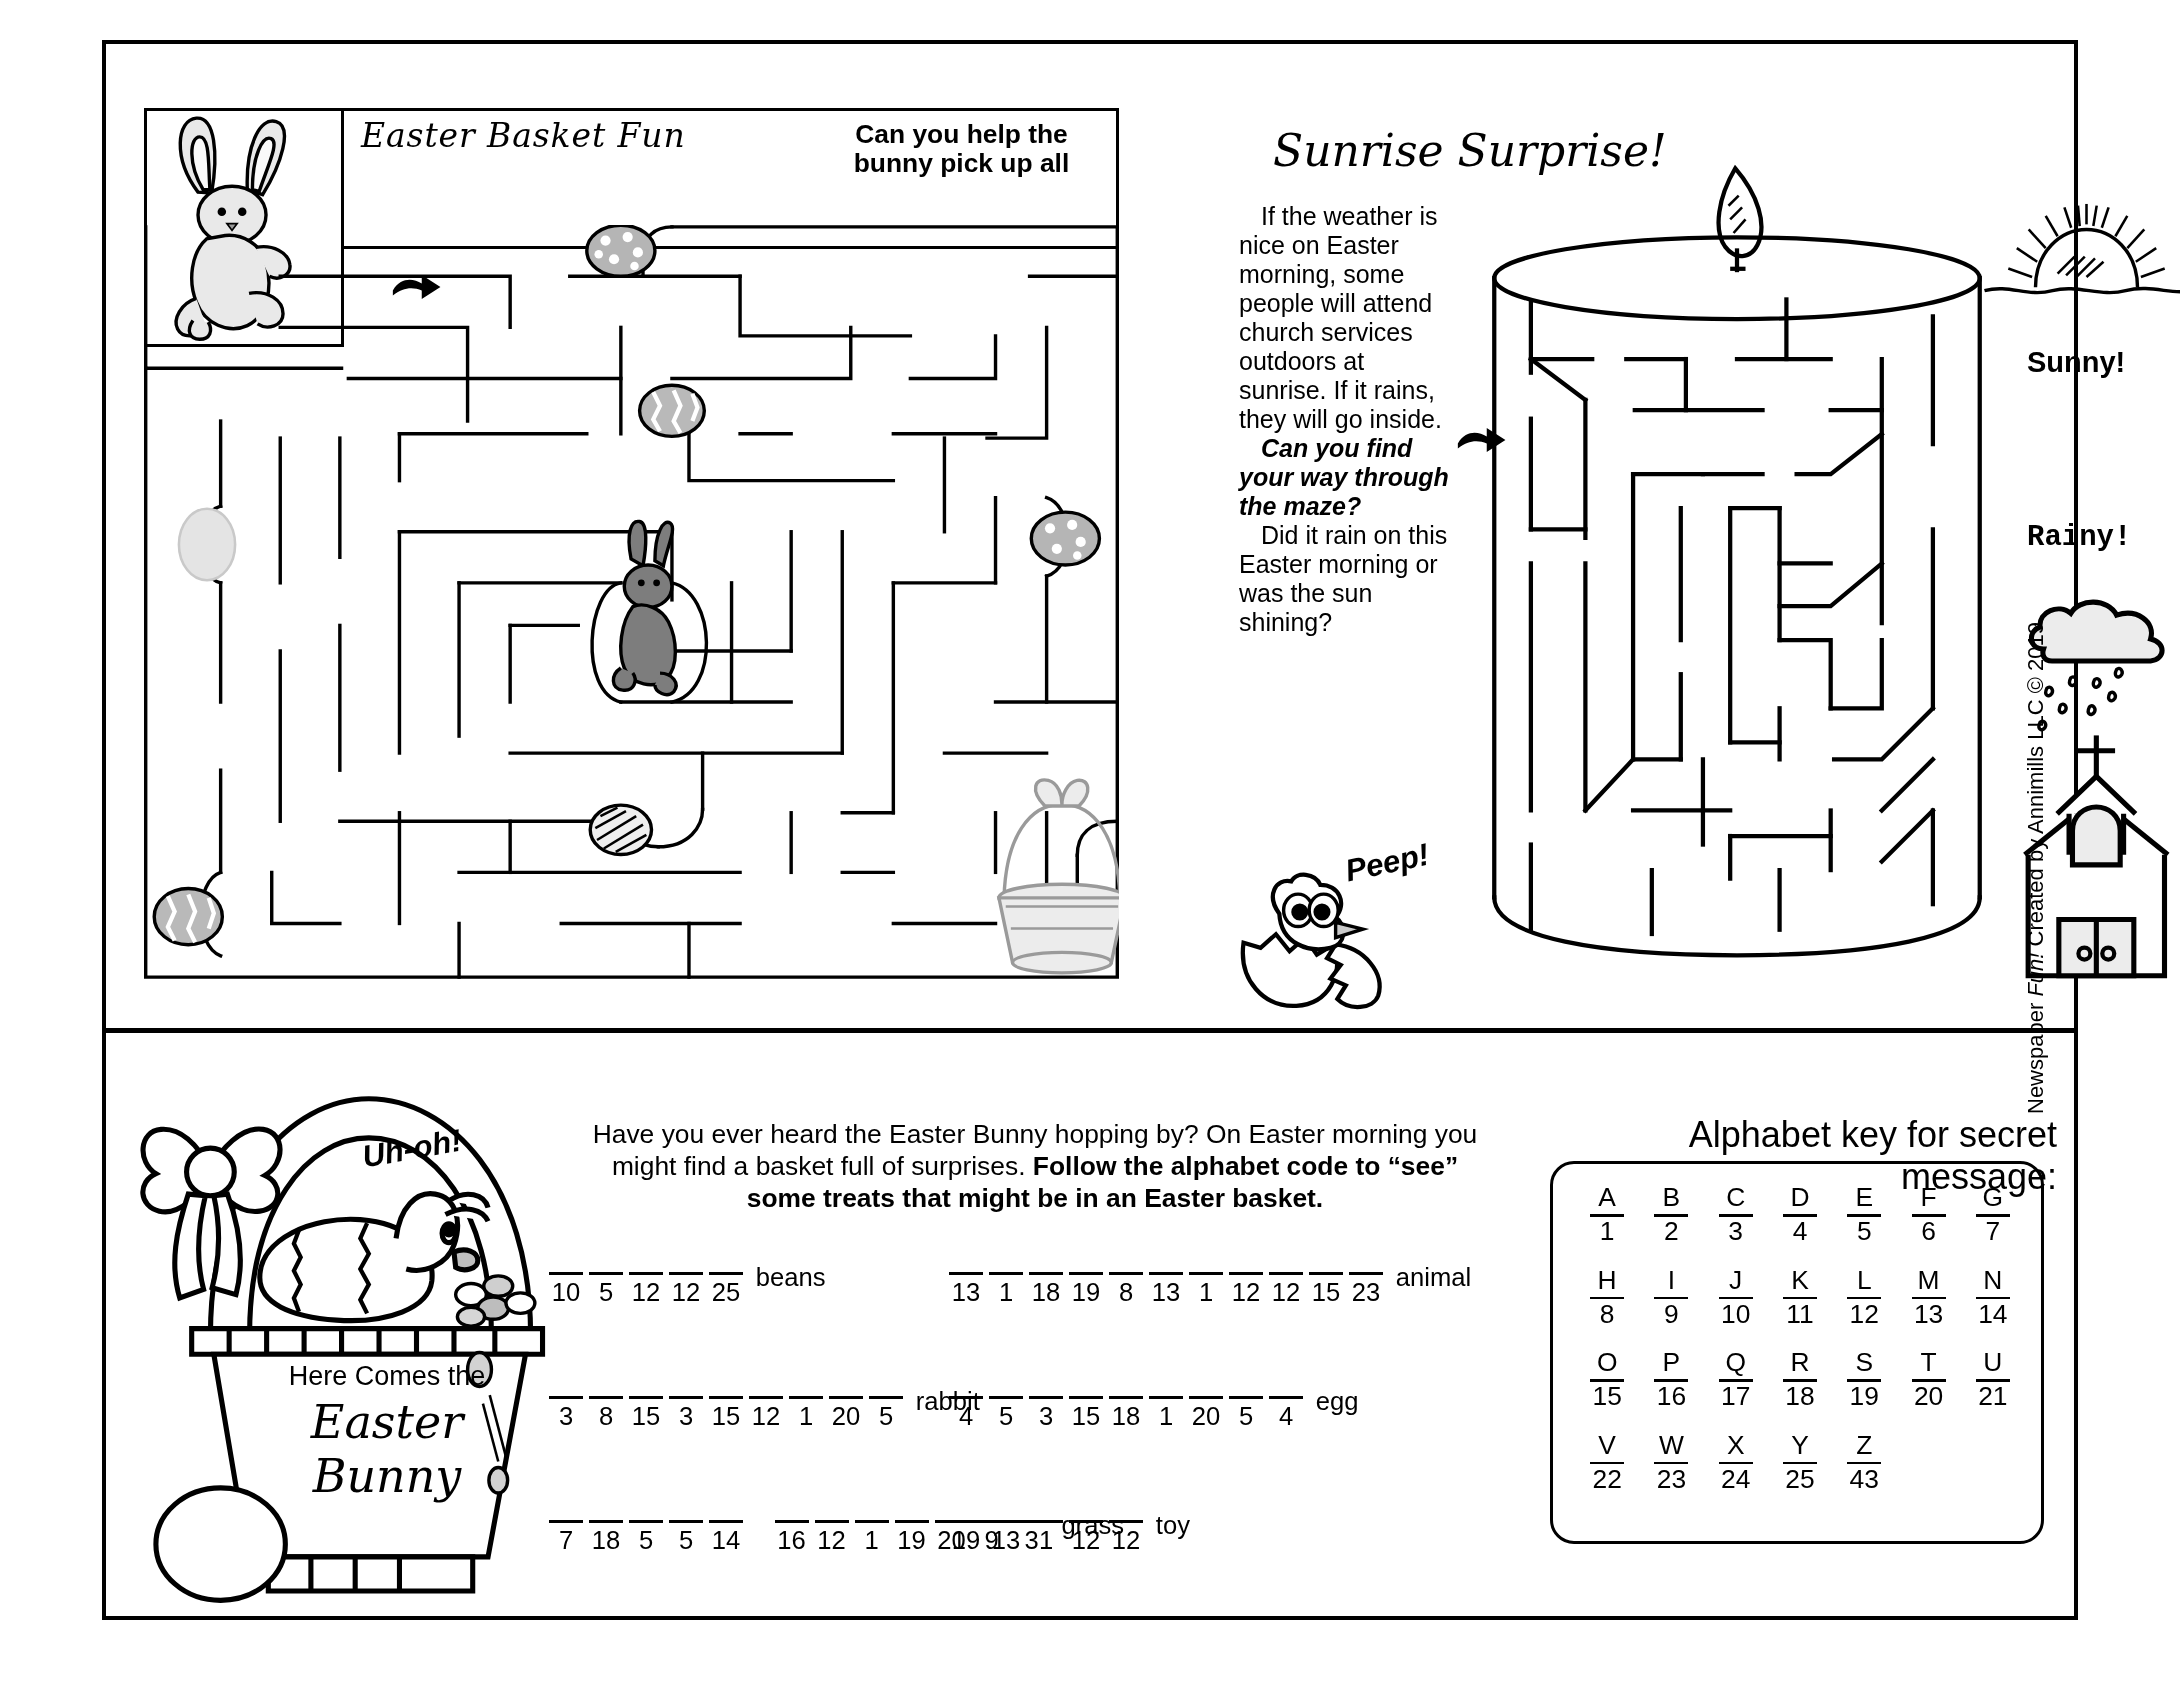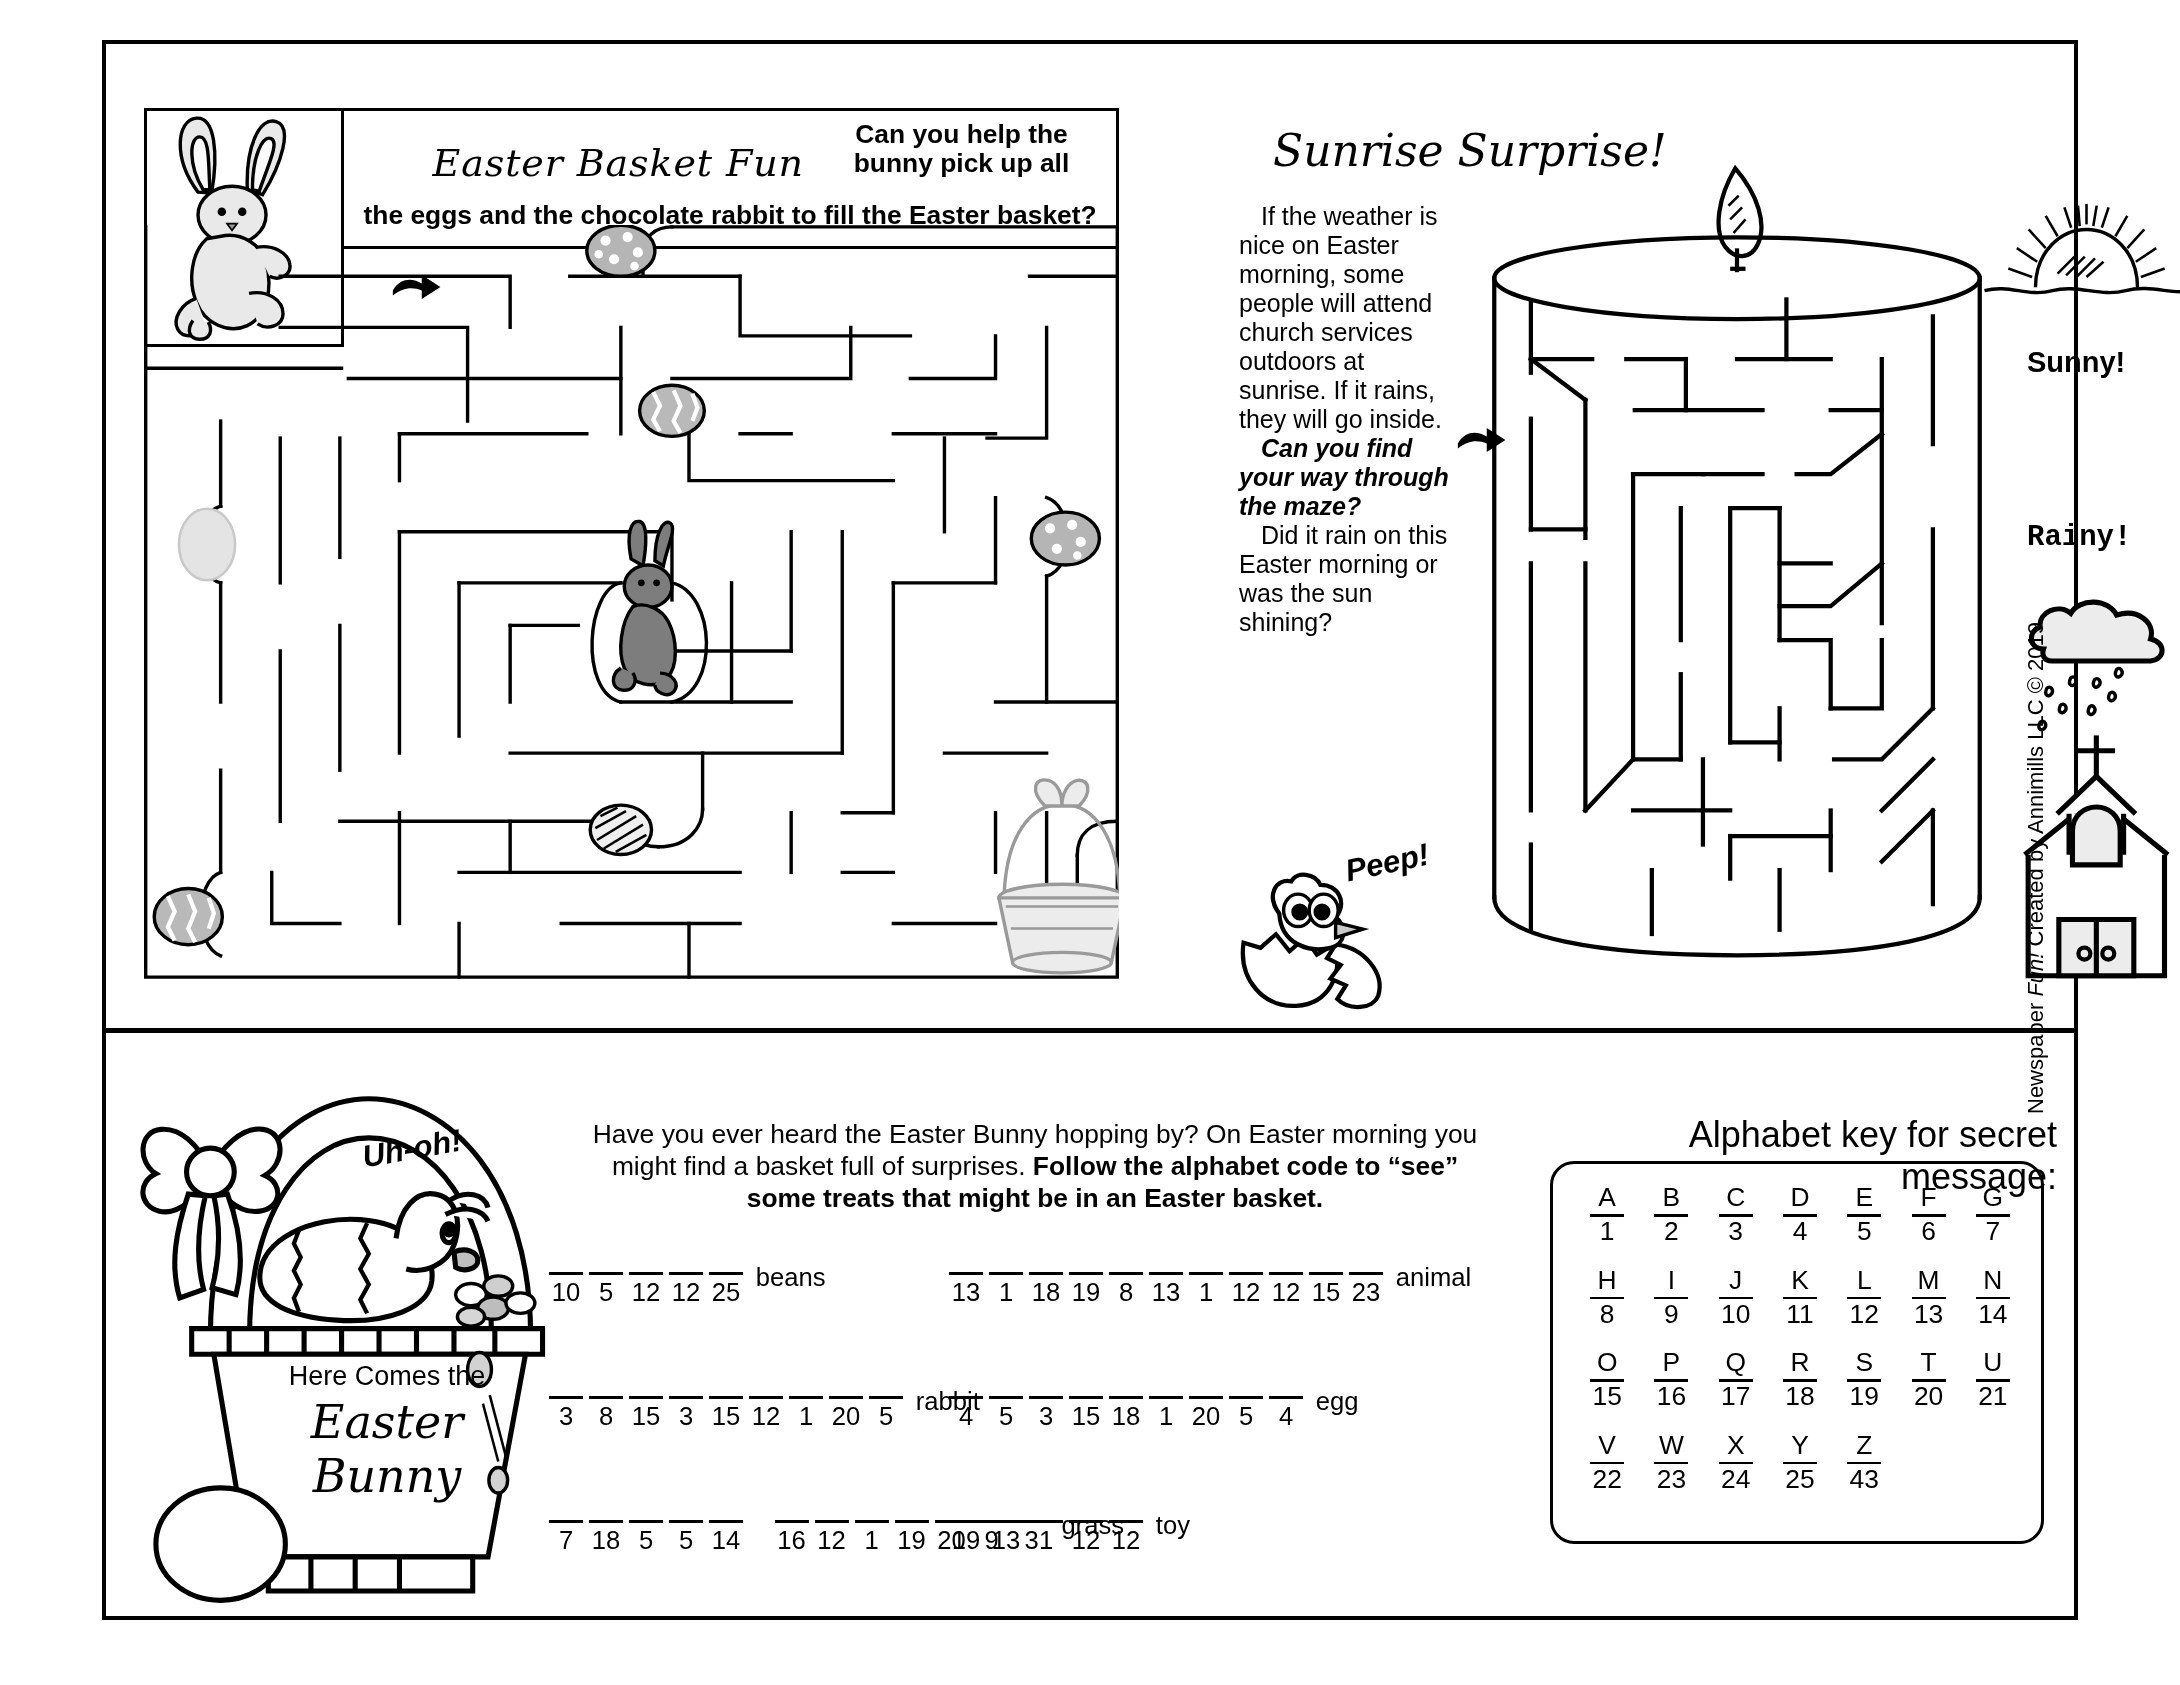--- a/index.html
+++ b/index.html
@@ -6,22 +6,22 @@
   html,body{margin:0;padding:0;background:#ffffff;}
   body{width:2181px;height:1686px;position:relative;font-family:"Liberation Sans",sans-serif;color:#000;}
   .page{position:absolute;left:102px;top:40px;width:1976px;height:1580px;border:4.3px solid #000;box-sizing:border-box;background:#fff;}
   .divider{position:absolute;left:0;top:984px;width:100%;height:5.1px;background:#000;}
 
   
   .top{position:absolute;left:0;top:0;width:100%;height:984px;}
 
   .bunny-box{position:absolute;left:38px;top:64px;width:200px;height:239px;border:3.4px solid #000;box-sizing:border-box;}
   .title-box{position:absolute;left:238px;top:64px;width:775px;height:141px;border:3.4px solid #000;border-left:none;box-sizing:border-box;}
-  .script-title{position:absolute;left:17px;top:5.1px;width:443px;text-align:right;
-      font-family:"DejaVu Serif",serif;font-style:italic;font-size:38px;letter-spacing:0.9px;margin-top:25px;}
+  .script-title{position:absolute;left:17px;top:5.1px;width:443px;text-align:left;
+      font-family:"DejaVu Serif",serif;font-style:italic;font-size:33px;letter-spacing:0.9px;}
   .can-you{position:absolute;left:477px;top:8.5px;width:281px;text-align:center;
       font-weight:bold;font-size:26.4px;line-height:1.12;}
   .subtitle{position:absolute;left:5.1px;top:89px;width:762px;text-align:center;font-weight:bold;font-size:26.4px;}
 
   
   .maze1{position:absolute;left:38px;top:181px;width:975px;height:754px;}
   .maze1 svg,.maze2 svg{display:block;}
 
   
   .sunrise-title{position:absolute;left:1133px;top:81px;font-family:"DejaVu Serif",serif;font-style:italic;font-size:44px;white-space:nowrap;margin-left:34px;}
@@ -96,21 +96,20 @@
           <circle cx="88" cy="118" r="5"></circle>
             <circle cx="112" cy="118" r="5"></circle>
           <path d="M94 132 L106 132 L100 140 Z" fill="#9a9a9a" stroke="#000" stroke-width="2"></path>
         </g>
       </svg>
     </div>
 
     <div class="title-box">
       <div class="script-title">Easter Basket Fun</div>
       <div class="can-you">Can you help the bunny pick up all</div>
-      <div class="subtitle">the eggs and the chocolate rabbit to fill the Easter basket?</div>
     </div>
 
     <svg class="arrow-right" style="left:285px;top:226px;" width="53" height="34" viewBox="0 0 62 40">
       <path d="M2 24 C12 8 26 10 36 16 L36 6 L58 20 L36 34 L36 24 C26 20 14 20 2 30 Z" fill="#000"></path>
     </svg>
 
     <div class="maze1">
       <svg width="975" height="754" viewBox="0 0 1145 885">
         <g stroke="#000" stroke-width="4" fill="none" stroke-linecap="square">
 

